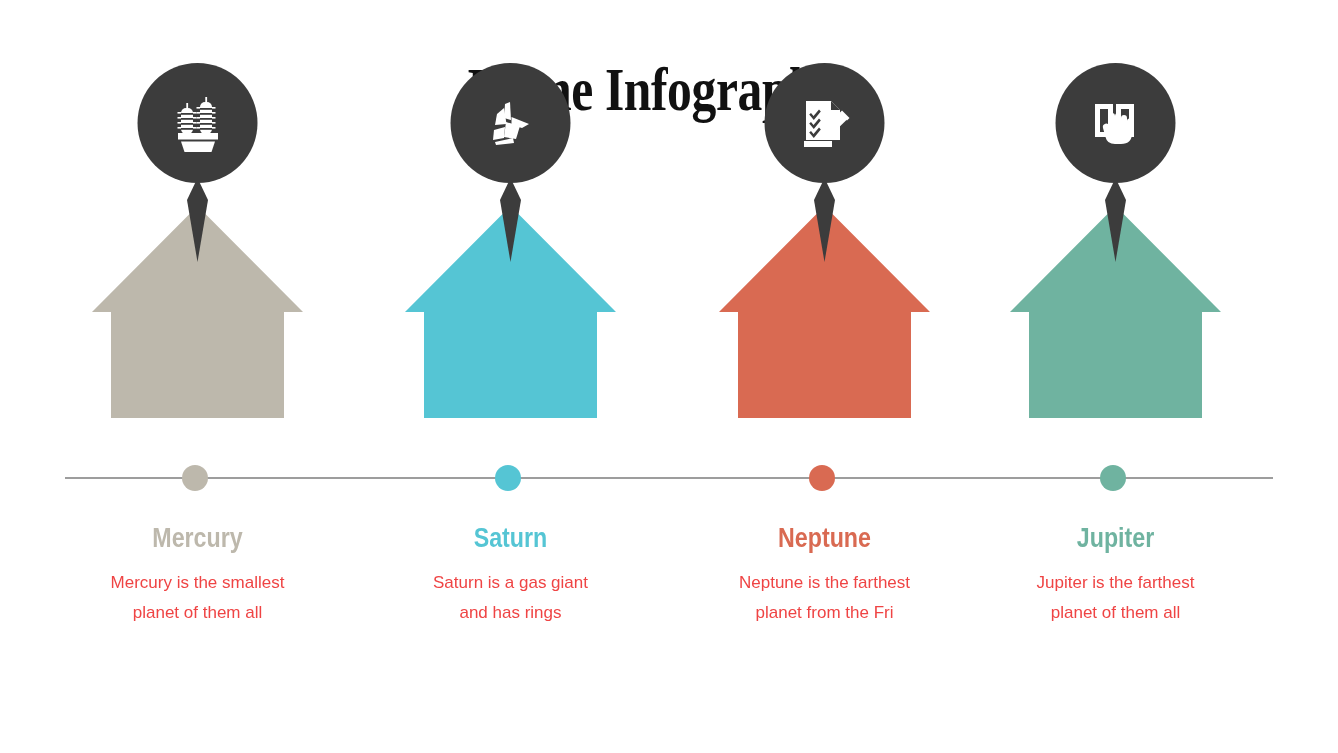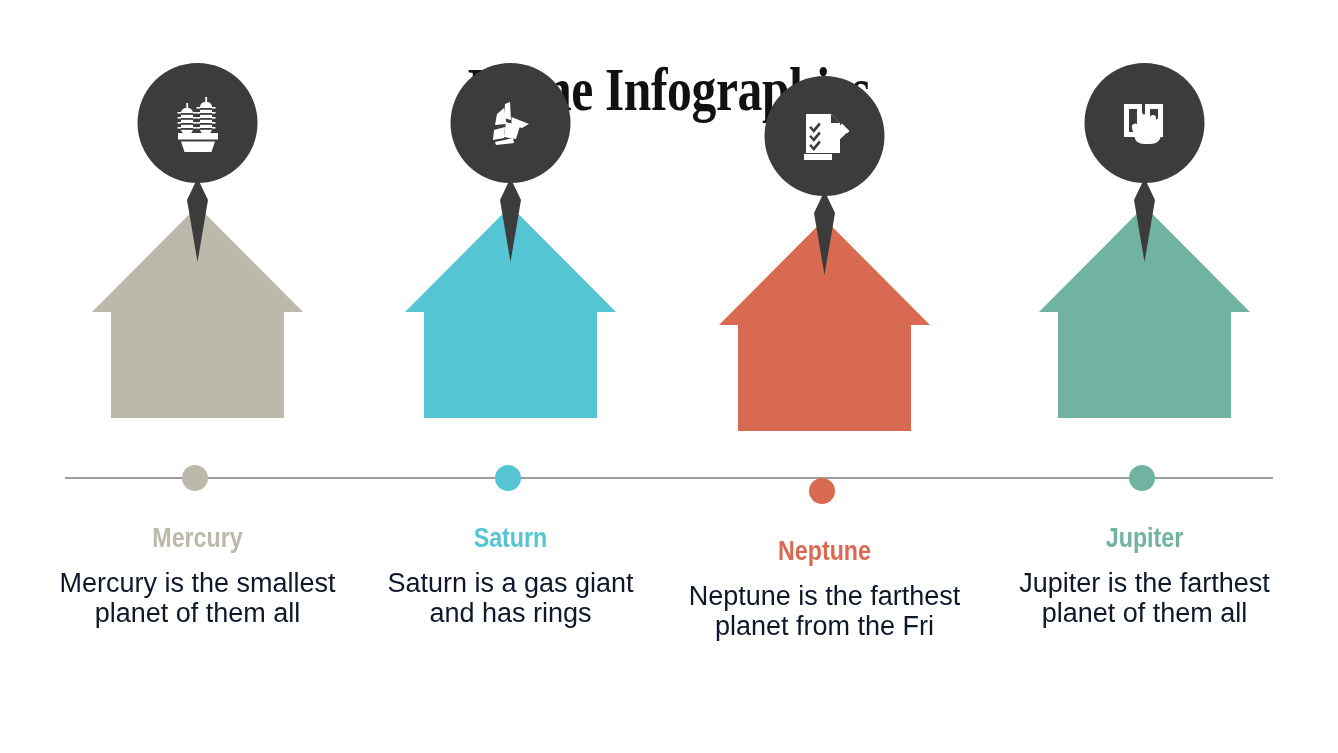--- a/index.html
+++ b/index.html
@@ -56,22 +56,22 @@
 
   .column {
     position:absolute;
     top:0;
     width:313px;
     height:723px;
   }
 
   .column.col-0 { left:41px;   }
   .column.col-1 { left:354px;  }
-  .column.col-2 { left:668px;margin-top:13px;  }
-  .column.col-3 { left:988px;  }
+  .column.col-2 { left:668px;  }
+  .column.col-3 { left:959px;  }
 
   
   .house-wrap {
     position:absolute;
     left:0;
     top:200px;
     width:313px;
     height:225px;
   }
 
@@ -139,23 +139,23 @@
     white-space:nowrap;
   }
 
   .desc {
     position:absolute;
     left:4px;
     top:568px;
     width:305px;
     text-align:center;
     font-family:"Liberation Sans", sans-serif;
-    font-size:27px;
+    font-size:17px;
     line-height:30px;
-    color:#0f172a;
+    color:#ef4444;
   }
 </style>
 </head>
 <body style="background: rgb(255, 255, 255);">
 
 <div id="slide-title" style="color: rgb(17, 17, 17);">Home Infographics</div>
 
 <div id="timeline-axis" style="background: rgb(157, 157, 157); left: 65px; top: 477px; width: 1208px;"></div>
 
 <div id="columns">

